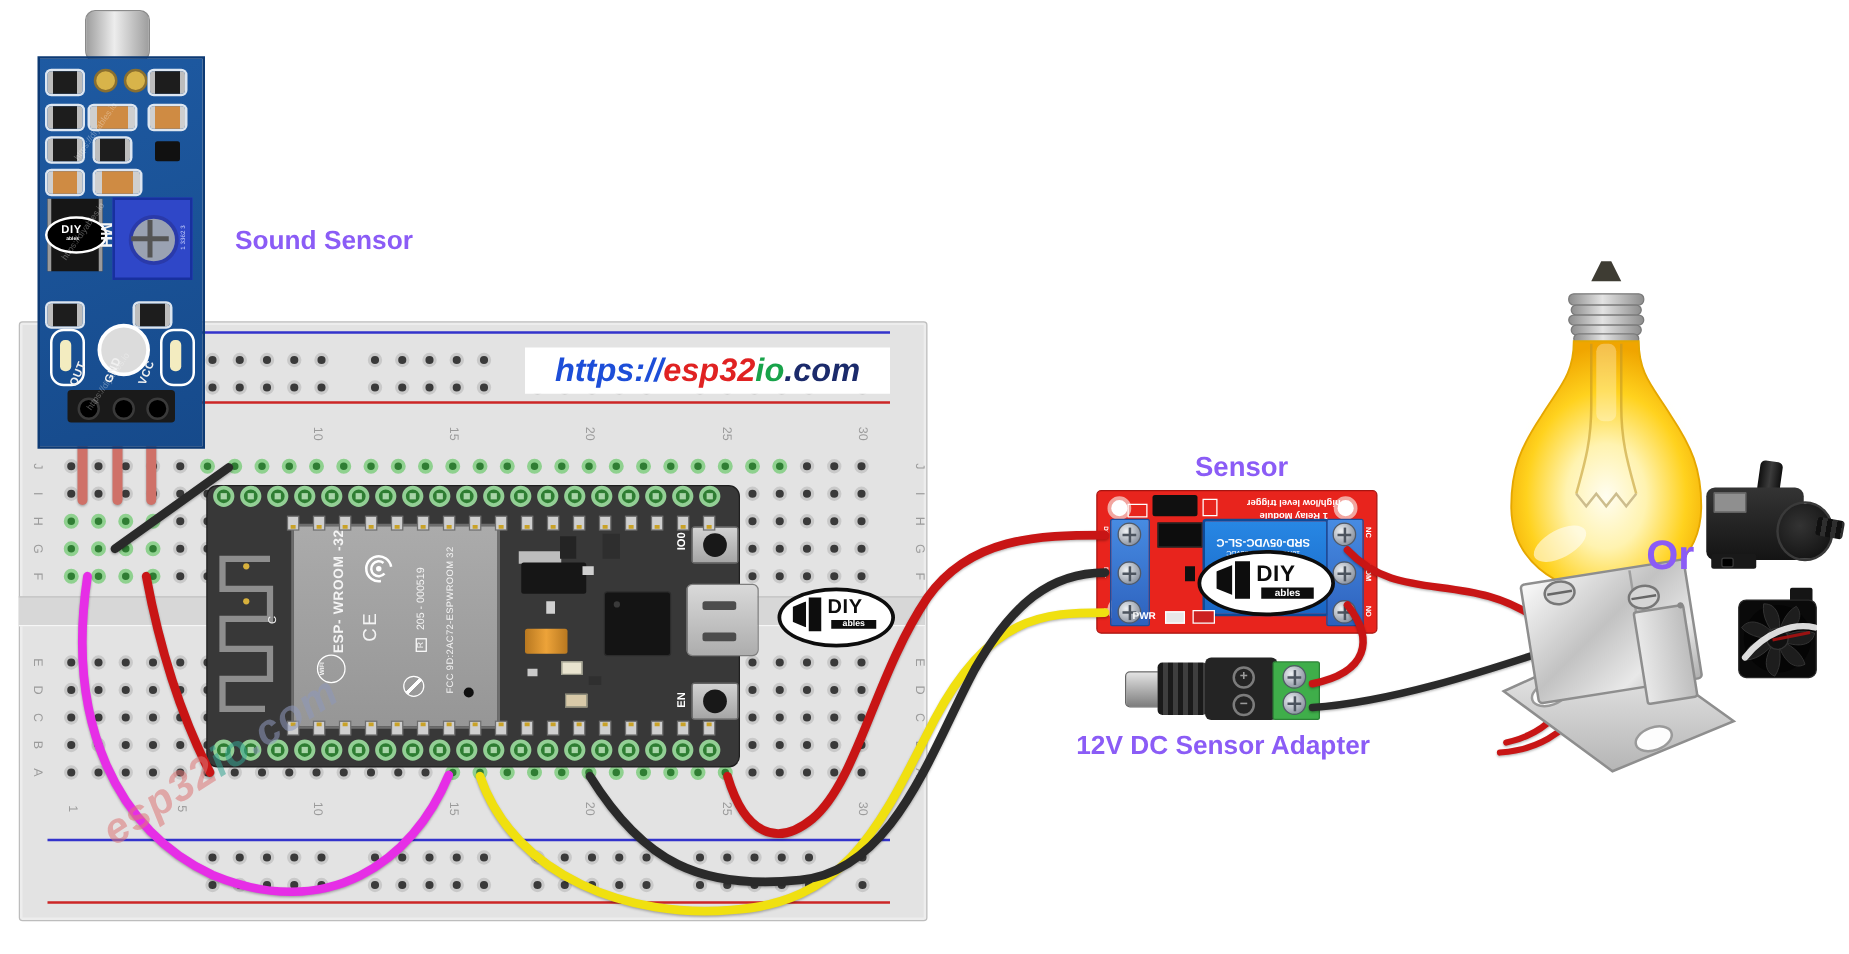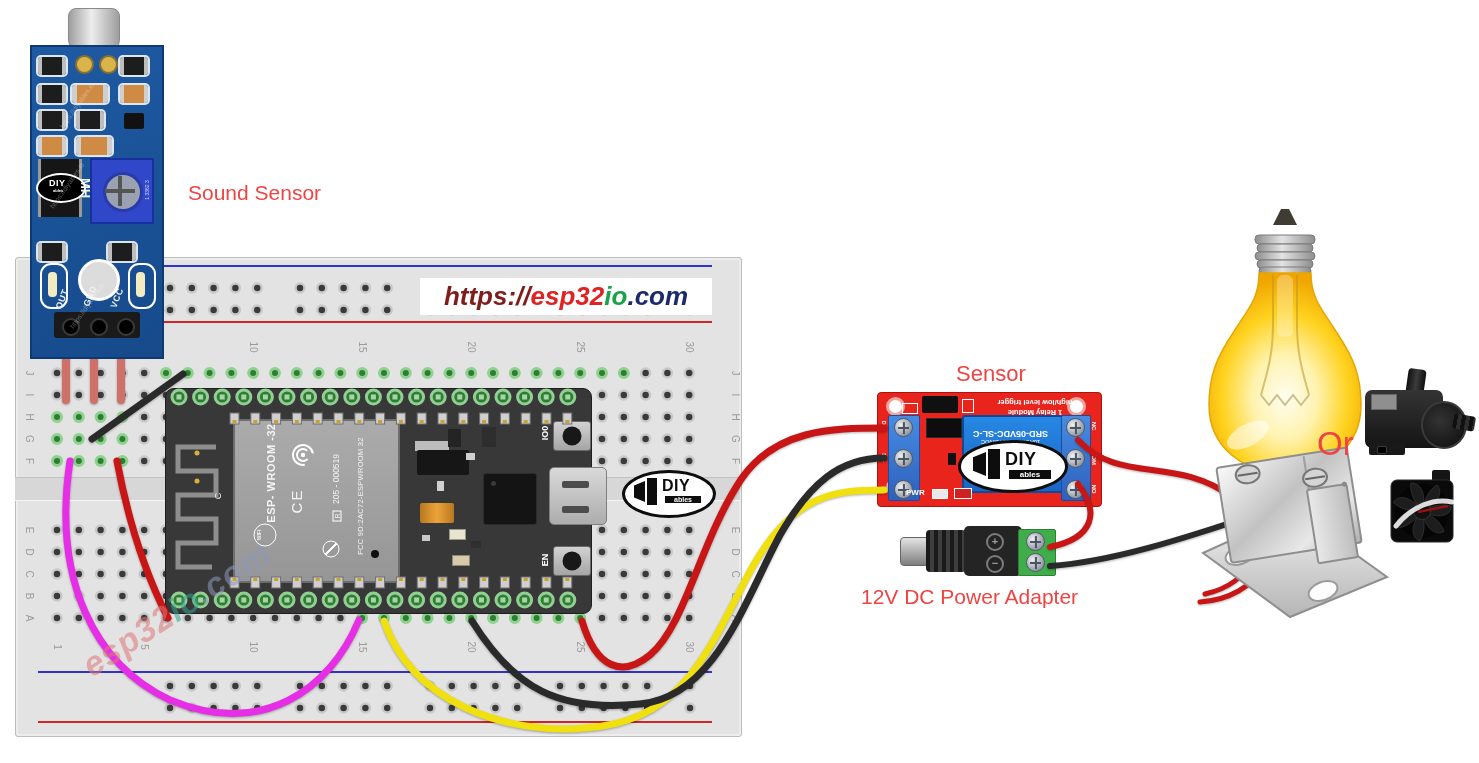--- a/index.html
+++ b/index.html
@@ -64,21 +64,21 @@
   
   .diy-oval{position:absolute;background:#fff;border:3px solid #0d0d0d;border-radius:50%;}
   .diy-ic{position:absolute;background:#0d0d0d;}
   .diy-txt{position:absolute;font-weight:bold;color:#0d0d0d;letter-spacing:.5px;}
   .diy-ables{position:absolute;background:#0d0d0d;color:#fff;text-align:center;font-weight:bold;}
   
   #adapter{left:900px;top:524px;width:158px;height:56px;}
   .icon-circ{position:absolute;width:14px;height:14px;border:2px solid #7c7c7c;border-radius:50%;
       color:#9a9a9a;font-size:11px;line-height:13px;text-align:center;font-weight:bold;}
   
-  .cap{position:absolute;font-weight:normal;color:#ef4444;white-space:nowrap;}
+  .cap{position:absolute;font-weight:bold;color:#8b5cf6;white-space:nowrap;}
   #url-plate{left:420px;top:278px;width:292px;height:37px;background:#fff;display:flex;
       align-items:center;justify-content:center;font-style:italic;font-weight:bold;font-size:26px;}
   #wm-big{left:75px;top:652px;transform:rotate(-33deg);transform-origin:0 0;
       font-size:34px;font-weight:bold;font-style:italic;opacity:.55;white-space:nowrap;letter-spacing:1px;}
   
   #pump{left:1363px;top:365px;width:114px;height:92px;}
 </style>
 </head>
 <body>
 
@@ -886,21 +886,21 @@
       <div class="abs" style="left:8px;top:6px;width:14px;height:14px;border-radius:50%;background:#000;border:2px solid #3a3a3a;"></div>
       <div class="abs" style="left:36px;top:6px;width:14px;height:14px;border-radius:50%;background:#000;border:2px solid #3a3a3a;"></div>
       <div class="abs" style="left:63px;top:6px;width:14px;height:14px;border-radius:50%;background:#000;border:2px solid #3a3a3a;"></div>
     </div>
     <span class="wm-small" style="left:8px;top:135px;">https://diyables.io</span>
     <span class="wm-small" style="left:28px;top:255px;">https://diyables.io</span>
     <span class="wm-small" style="left:18px;top:55px;">https://diyables.io</span>
   </div>
 
   <div id="url-plate" class="abs">
-    <span style="color:#7f1d1d;">https://</span>
+    <span style="color:#1d4ed8;">https://</span>
       <span style="color:#e02222;">esp32</span>
       <span style="color:#18a34a;">io</span>
       <span style="color:#1b2a6b;">.com</span>
   </div>
 
   <div class="diy-oval abs" style="left:622px;top:470px;width:88px;height:42px;">
     <div class="diy-ic" style="left:9px;top:8px;width:11px;height:21px;clip-path:polygon(100% 0,100% 100%,0 78%,0 22%);"></div>
     <div class="diy-ic" style="left:22px;top:5px;width:10px;height:27px;"></div>
     <span class="diy-txt" style="left:37px;top:4px;font-size:16px;">DIY</span>
     <span class="diy-ables" style="left:40px;top:23px;width:36px;font-size:7px;">ables</span>
@@ -963,19 +963,19 @@
           <path d="M0,0 C13,-5 23,-17 15,-26 C6,-21 2,-10 0,0 Z" fill="#1d1d1d" stroke="#3a3a3a" stroke-width="0.6" transform="rotate(308.4)"></path>
         </g>
       <circle r="8.5" fill="#101010" stroke="#333"></circle>
     </g>
     <path d="M6,56 C22,36 44,28 62,32" fill="none" stroke="rgba(255,255,255,0.85)" stroke-width="5" stroke-linecap="round"></path>
     <path d="M28,42 L58,36" stroke="#b01010" stroke-width="2.5" opacity="0.85"></path>
   </svg>
 
   <span class="cap" style="left:188px;top:181px;font-size:21px;">Sound Sensor</span>
   <span class="cap" style="left:956px;top:361px;font-size:22px;">Sensor</span>
-  <span class="cap" style="left:861px;top:585px;font-size:21px;">12V DC Power Adapter</span>
+  <span class="cap" style="left:861px;top:585px;font-size:21px;">12V DC Sensor Adapter</span>
   <span class="cap" style="left:1317px;top:425px;font-size:33px;">Or</span>
 
   <div id="wm-big" class="abs">
     <span style="color:#dd7777;">esp32</span><span style="color:#33a390;">io</span><span style="color:#8e98bb;">.com</span>
   </div>
 </div>
 
 </body></html>

